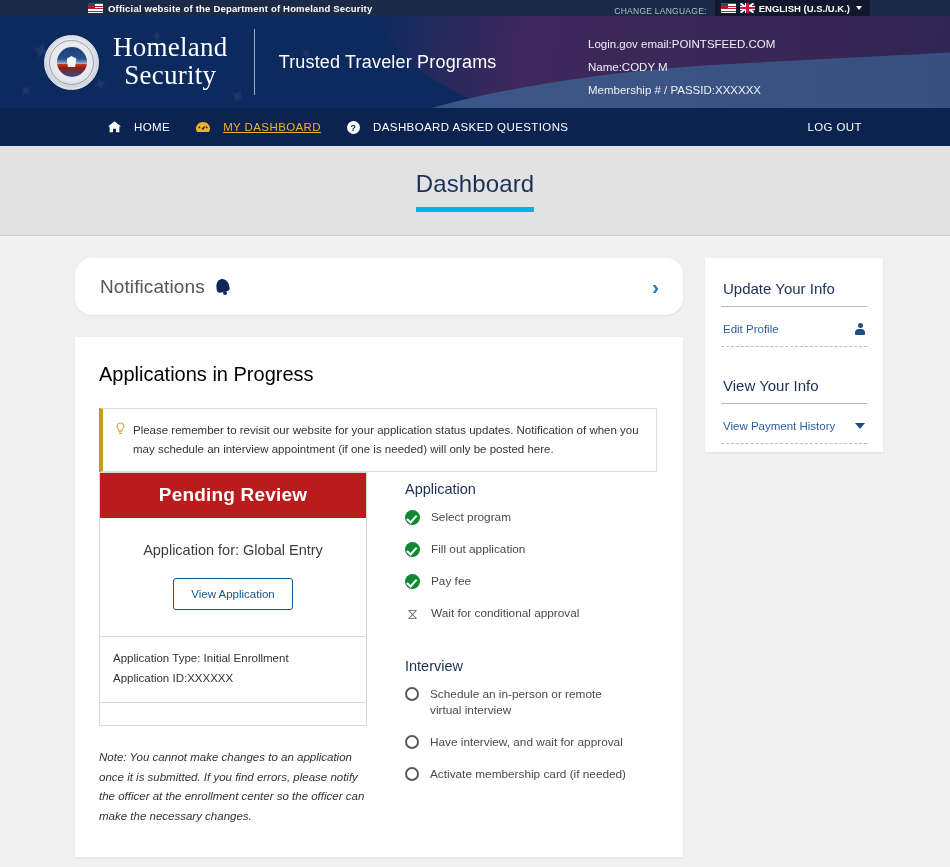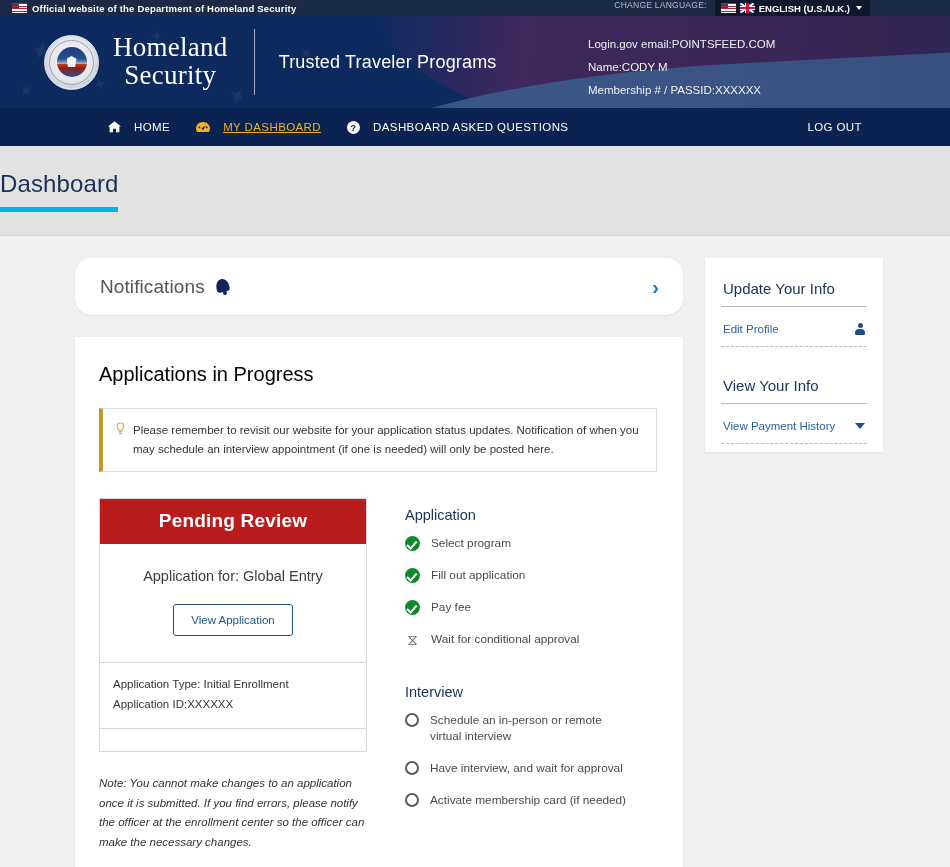--- a/index.html
+++ b/index.html
@@ -17,20 +17,21 @@
     background: #1b2a47;
     display: flex;
     align-items: center;
     padding: 0 12px;
     position: relative;
   }
   .gov-banner-left {
     display: flex;
     align-items: center;
     gap: 5px;
+    margin-left: 76px;
   }
   .gov-banner-text {
     color: #ffffff;
     font-size: 9.5px;
     font-weight: bold;
     letter-spacing: 0.02em;
     white-space: nowrap;
   }
   .flag-mini {
     width: 15px; height: 10px;
@@ -52,21 +53,21 @@
     width: 7px; height: 5.5px;
     background: #3c3b6e;
   }
 
   .lang-wrap {
     position: absolute;
     right: 80px;
     top: 0;
     height: 16px;
     display: flex;
-    align-items: flex-start;
+    align-items: flex-end;
     gap: 8px;
   }
   .lang-label {
     color: #b9bec9;
     font-size: 8.5px;
     letter-spacing: 0.03em;
     white-space: nowrap;
   }
   .lang-btn {
     background: #11182b;
@@ -245,20 +246,21 @@
     white-space: nowrap;
   }
 
   
   .title-band {
     height: 90px;
     background: #e2e2e2;
     border-bottom: 1px solid #d2d2d2;
     display: flex;
     flex-direction: column;
+    align-items: center;
     justify-content: center;
   }
   .title-band h1 {
     margin: 0;
     color: #1b3058;
     font-size: 24px;
     font-weight: normal;
     letter-spacing: 0.005em;
   }
   .title-underline {
@@ -333,21 +335,20 @@
     font-size: 20px;
     font-weight: normal;
   }
 
   .tipbox {
     border: 1px solid #dcdcdc;
     border-left: 4px solid #c39a28;
     padding: 12px 16px 13px 12px;
     display: flex;
     gap: 7px;
-    margin-bottom: 26px;
   }
   .bulb { flex: 0 0 auto; margin-top: 1px; }
   .tip-text {
     color: #333333;
     font-size: 11.5px;
     line-height: 1.62;
   }
 
   .app-row { display: flex; gap: 28px; }
 

